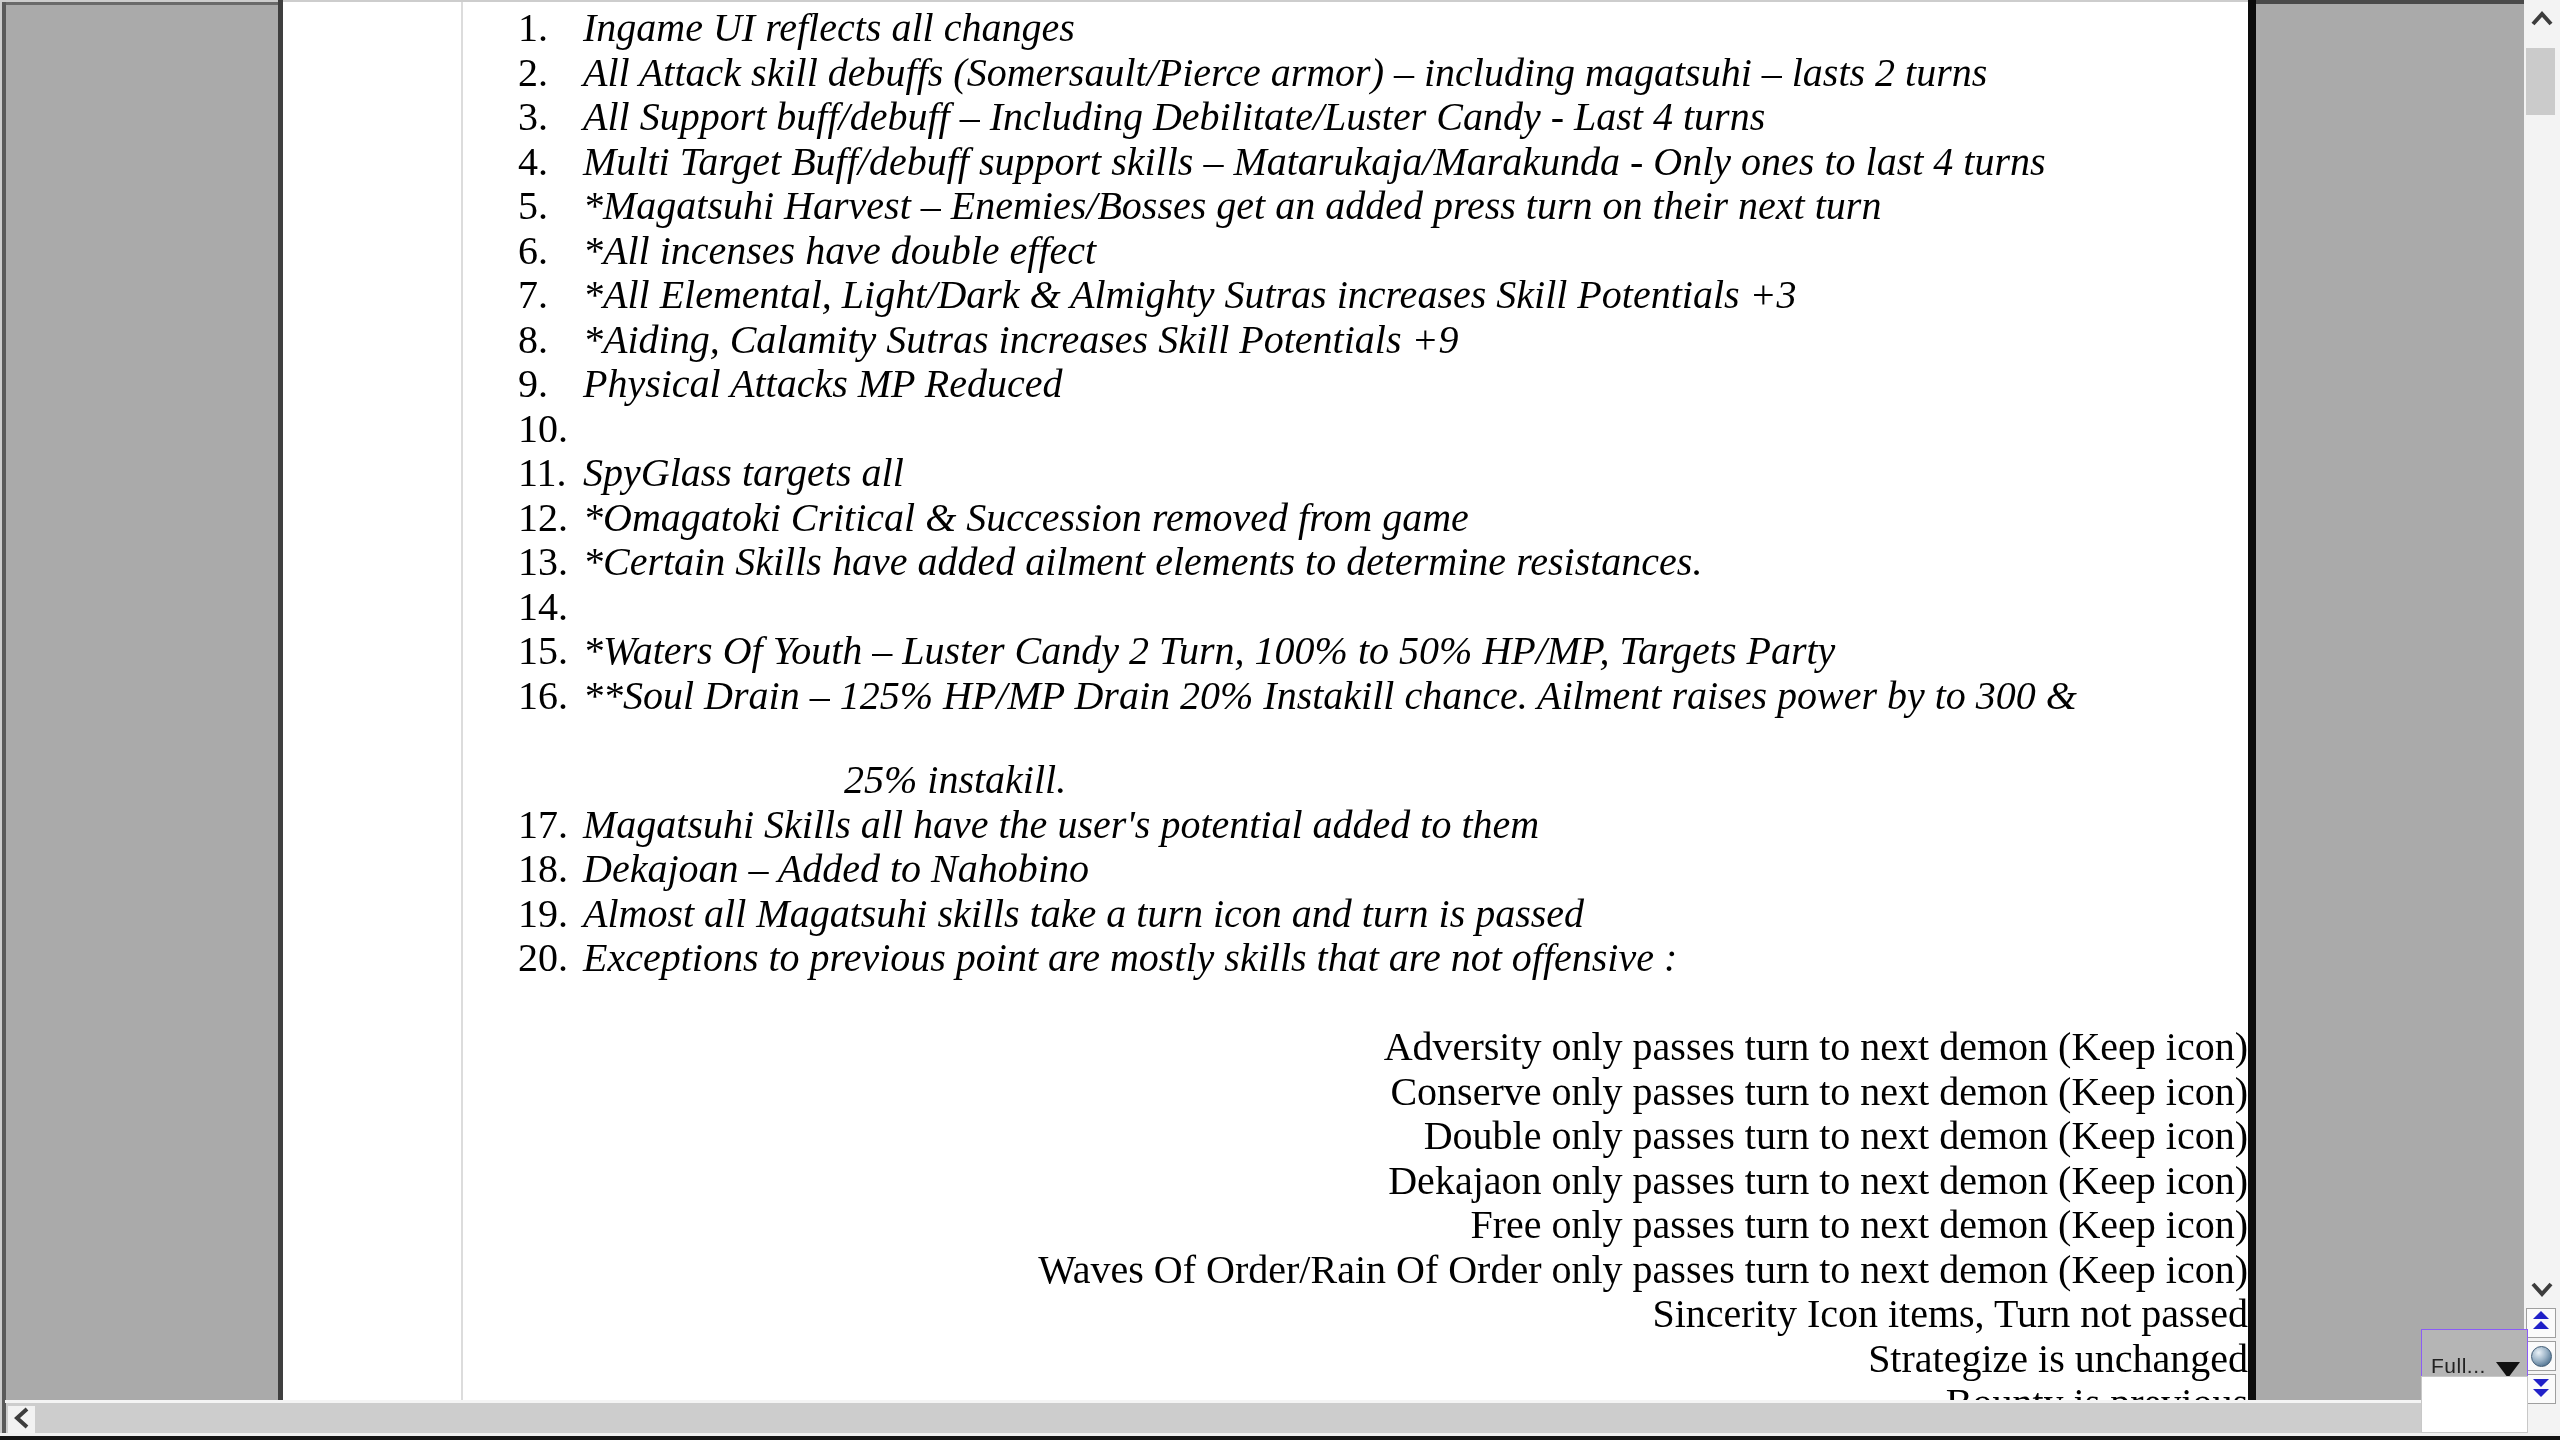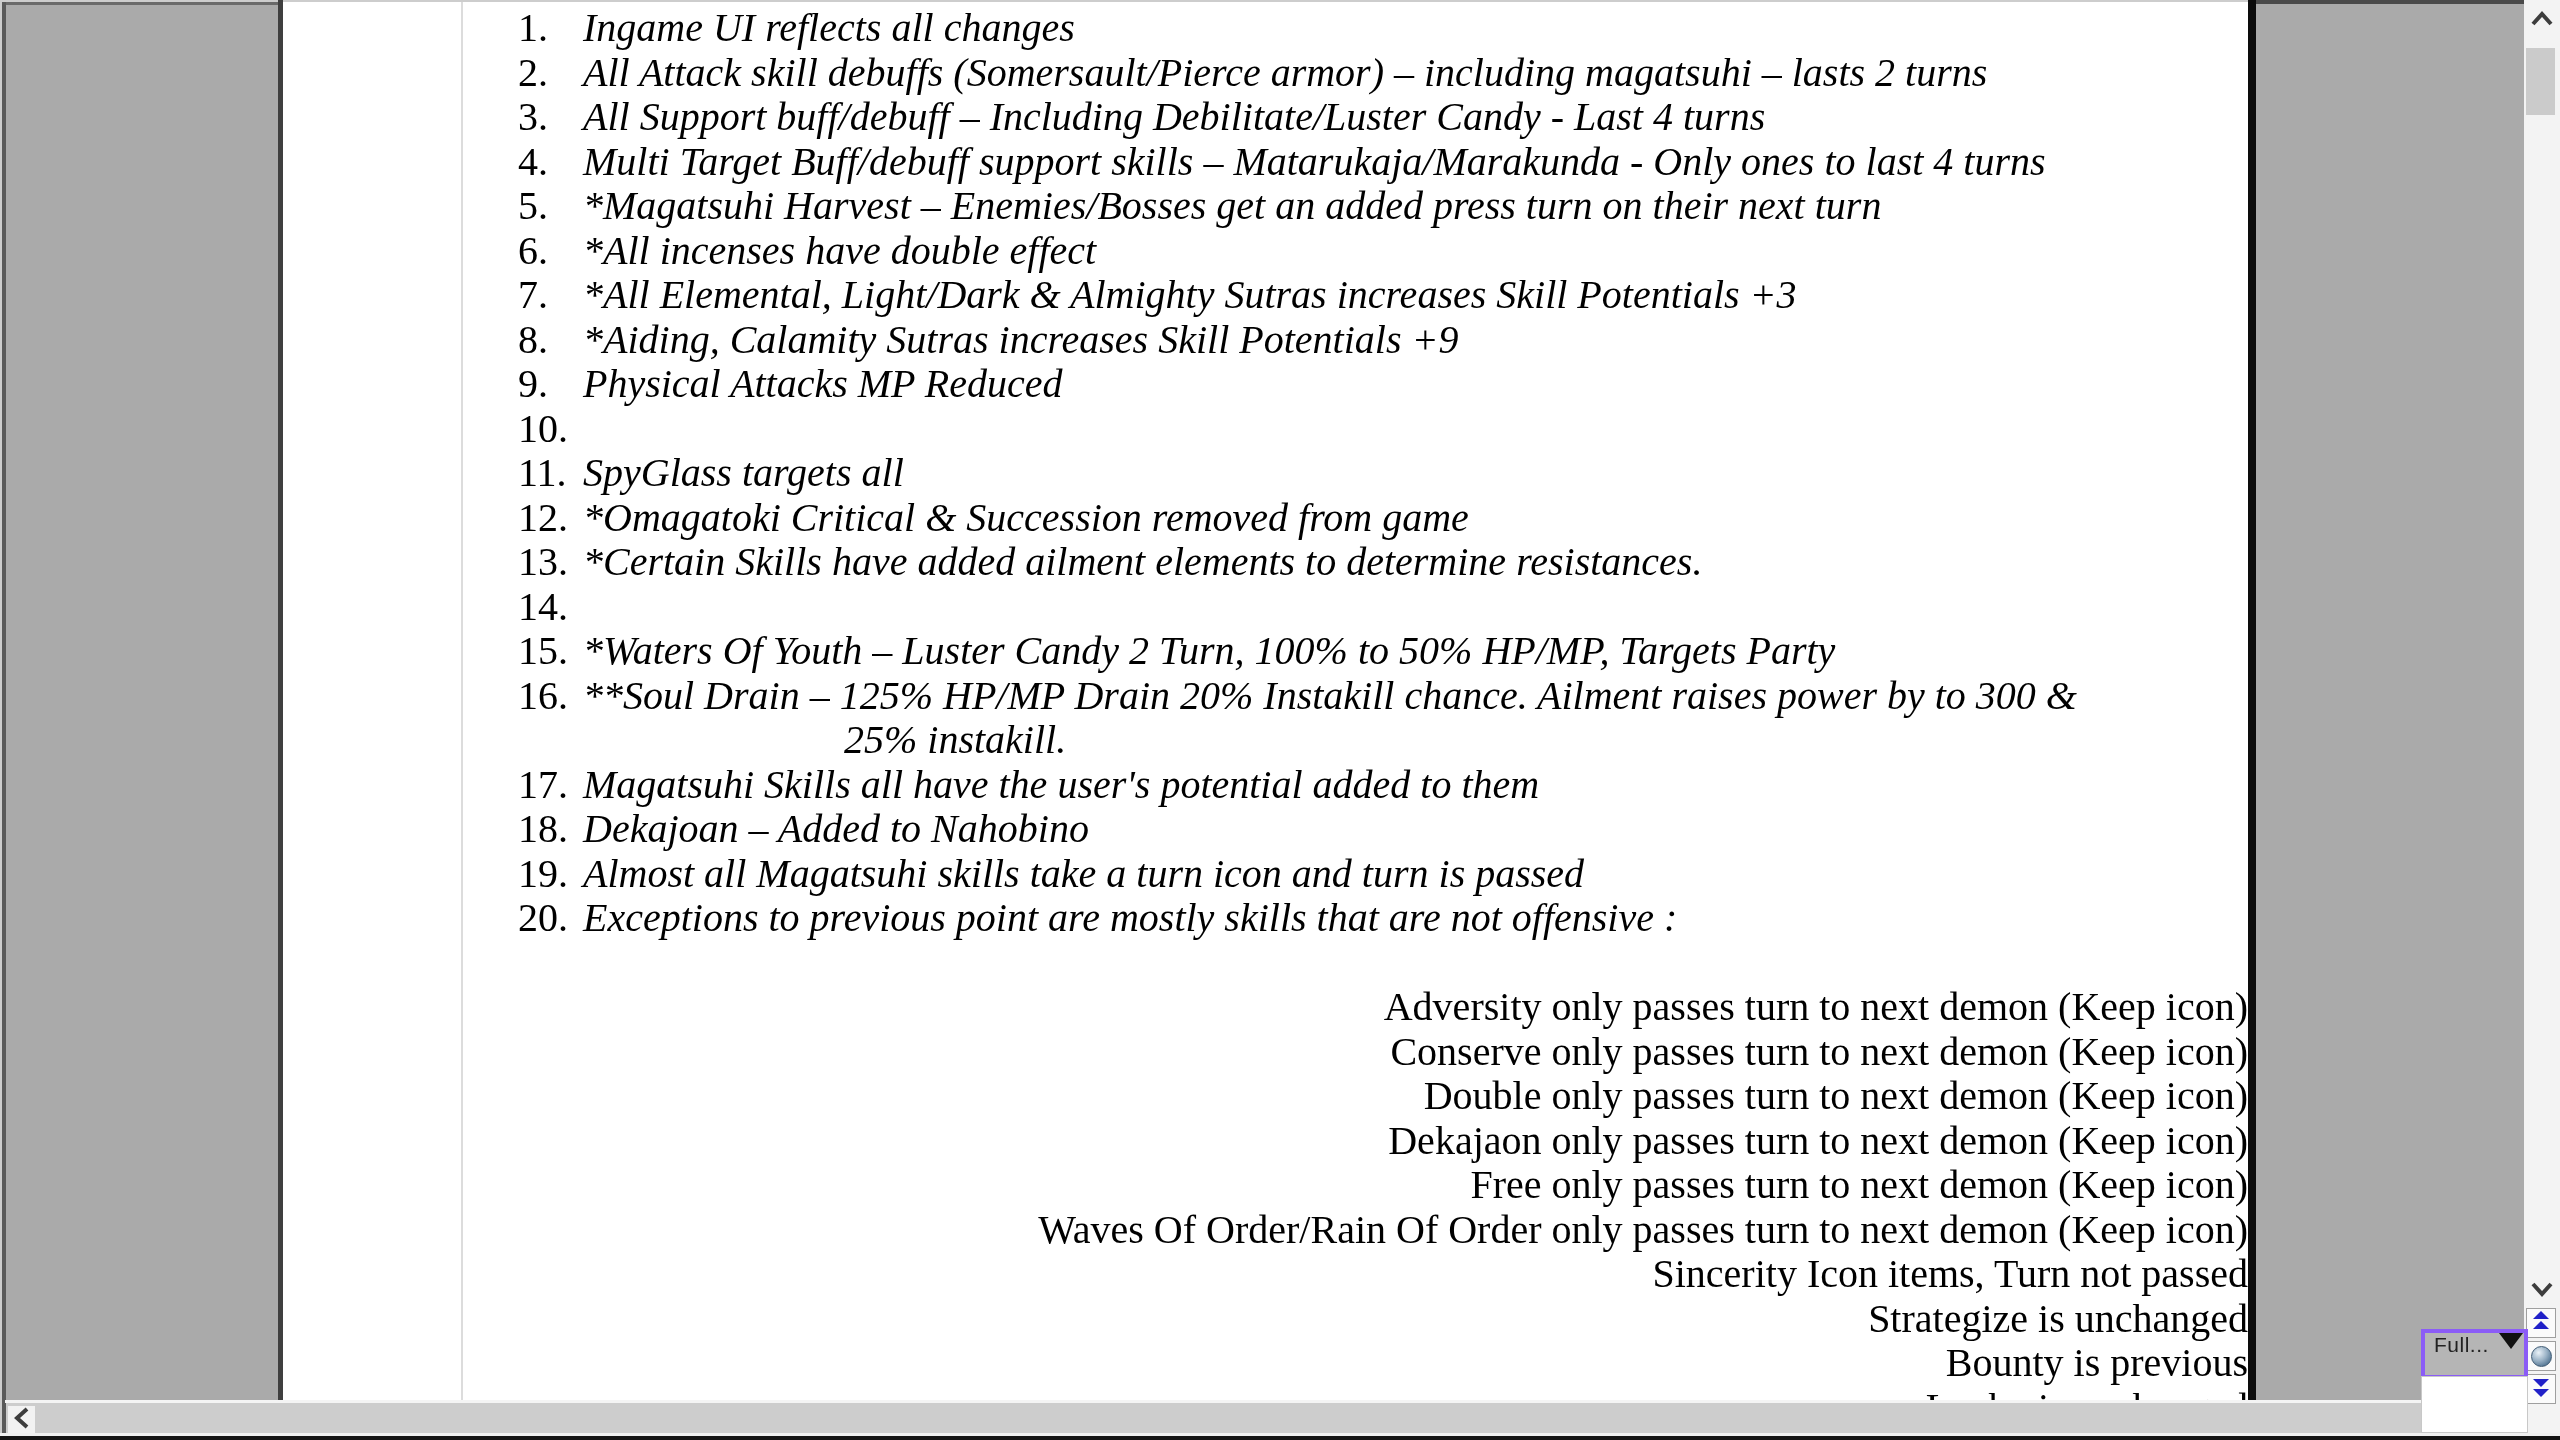--- a/index.html
+++ b/index.html
@@ -44,22 +44,22 @@
   
   .bob{left:2526px;width:30px;height:30px;background:#fbfbfb;border:1px solid #9f9f9f;
        box-sizing:border-box;display:flex;align-items:center;justify-content:center;flex-direction:column;}
   .bob-prev{top:1308px;}
   .bob-ball{top:1341px;}
   .bob-next{top:1374px;}
   .ball{width:21px;height:21px;border-radius:50%;border:1px solid #3e5a73;box-sizing:border-box;
         background:radial-gradient(circle at 35% 30%, #eaf2f8 0%, #9ab2c6 45%, #5d7e9a 75%, #44617c 100%);}
 
   
-  .full-btn{left:2421px;top:1329px;width:107px;height:50px;background:#b5b5b5;border:4px solid #8b5cf6;
-            box-sizing:border-box;display:flex;align-items:flex-start;cursor:default;}
+  .full-btn{left:2421px;top:1329px;width:107px;height:50px;background:#b5b5b5;border:1px solid #8b5cf6;
+            box-sizing:border-box;display:flex;align-items:flex-end;cursor:default;}
   .full-label{font-size:21px;color:#222;padding-left:9px;letter-spacing:0.5px;}
   .full-caret{width:0;height:0;border-left:12px solid transparent;border-right:12px solid transparent;
               border-top:16px solid #111;margin-left:10px;}
   .full-panel{left:2421px;top:1376px;width:107px;height:57px;background:#ffffff;border:1px solid #c8c8c8;
               box-sizing:border-box;}
 
   
   .hscroll-topline{left:5px;top:1400px;width:2519px;height:3px;background:#f4f4f4;}
   .hscroll{left:6px;top:1403px;width:2518px;height:30px;background:#cdcdcd;}
   .hbtn{left:8px;top:1406px;width:27px;height:27px;background:#f2f2f2;}
@@ -138,21 +138,21 @@
           </li>
         <li class="row">
             <span class="num">14.</span>
           </li>
         <li class="row">
             <span class="num">15.</span>
             <span class="txt">*Waters Of Youth – Luster Candy 2 Turn, 100% to 50% HP/MP, Targets Party</span>
           </li>
         <li class="row">
             <span class="num">16.</span>
-            <span class="txt"><span>**Soul Drain – 125% HP/MP Drain 20% Instakill chance. Ailment raises power by to 300 &amp;</span><span class="wrapline" style="display:block;">25% instakill.</span></span>
+            <span class="txt"><span>**Soul Drain – 125% HP/MP Drain 20% Instakill chance. Ailment raises power by to 300 &amp;</span><span class="wrapline" style="display:block;margin-top:40px;">25% instakill.</span></span>
           </li>
         <li class="row">
             <span class="num">17.</span>
             <span class="txt">Magatsuhi Skills all have the user's potential added to them</span>
           </li>
         <li class="row">
             <span class="num">18.</span>
             <span class="txt">Dekajoan – Added to Nahobino</span>
           </li>
         <li class="row">

